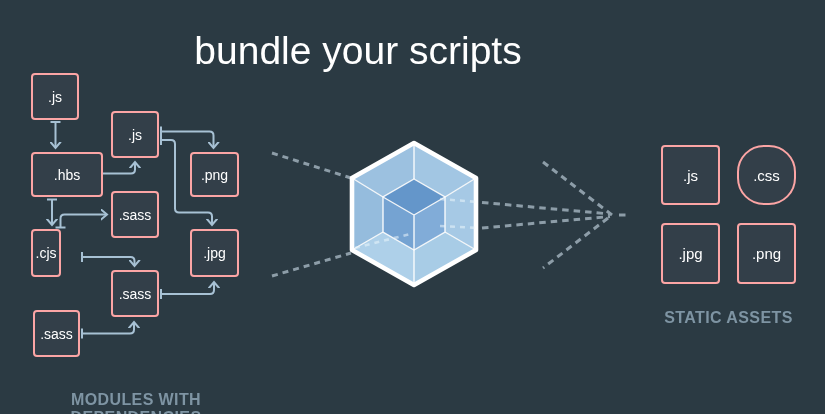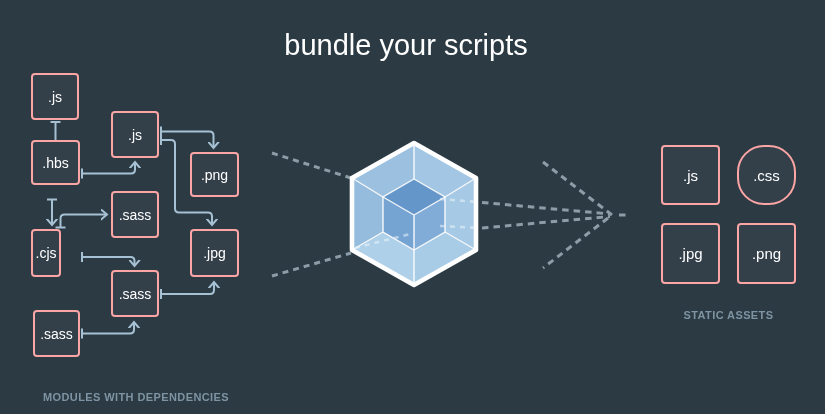--- a/index.html
+++ b/index.html
@@ -8,24 +8,23 @@
     position: relative;
     background: #2b3a43;
     font-family: "Liberation Sans", "DejaVu Sans", sans-serif;
     overflow: hidden;
   }
   .title {
     position: absolute;
     left: 0; top: 29px; width: 716px;
     text-align: center;
     color: #ffffff;
-    font-size: 29px;
+    font-size: 39px;
     font-weight: 400;
     letter-spacing: 0px;
-    padding-left: 48px;
   }
   svg.diagram {
     position: absolute; left: 0; top: 0;
     width: 825px; height: 414px;
     z-index: 1;
   }
   .box {
     position: absolute;
     box-sizing: border-box;
     background: #333f49;
@@ -35,21 +34,21 @@
     align-items: center;
     justify-content: center;
     color: #ffffff;
     z-index: 2;
   }
   .module-box { font-size: 14px; }
   .asset-box  { font-size: 15px; }
   .section-label {
     position: absolute;
     color: #7e94a3;
-    font-size: 11px;
+    font-size: 16px;
     font-weight: 700;
     letter-spacing: 0.4px;
     text-align: center;
     z-index: 2;
   }
   .arrow {
     stroke: #a7c1d4;
     stroke-width: 2;
     fill: none;
     stroke-linejoin: round;
@@ -136,21 +135,21 @@
     <line class="dotline" x1="619" y1="215" x2="627" y2="215"></line>
   </g>
 </svg>
 
 <div class="box module-box" style="left:31px;  top:73px;  width:48px; height:47px;">
     <span>.js</span>
   </div>
 <div class="box module-box" style="left:111px; top:111px; width:48px; height:47px;">
     <span>.js</span>
   </div>
-<div class="box module-box" style="left:31px;  top:140px; width:49px; height:45px;">
+<div class="box module-box" style="left:31px;  top:152px; width:72px; height:45px;">
     <span>.hbs</span>
   </div>
 <div class="box module-box" style="left:190px; top:152px; width:49px; height:45px;">
     <span>.png</span>
   </div>
 <div class="box module-box" style="left:111px; top:191px; width:48px; height:47px;">
     <span>.sass</span>
   </div>
 <div class="box module-box" style="left:31px;  top:229px; width:30px; height:48px;">
     <span>.cjs</span>

